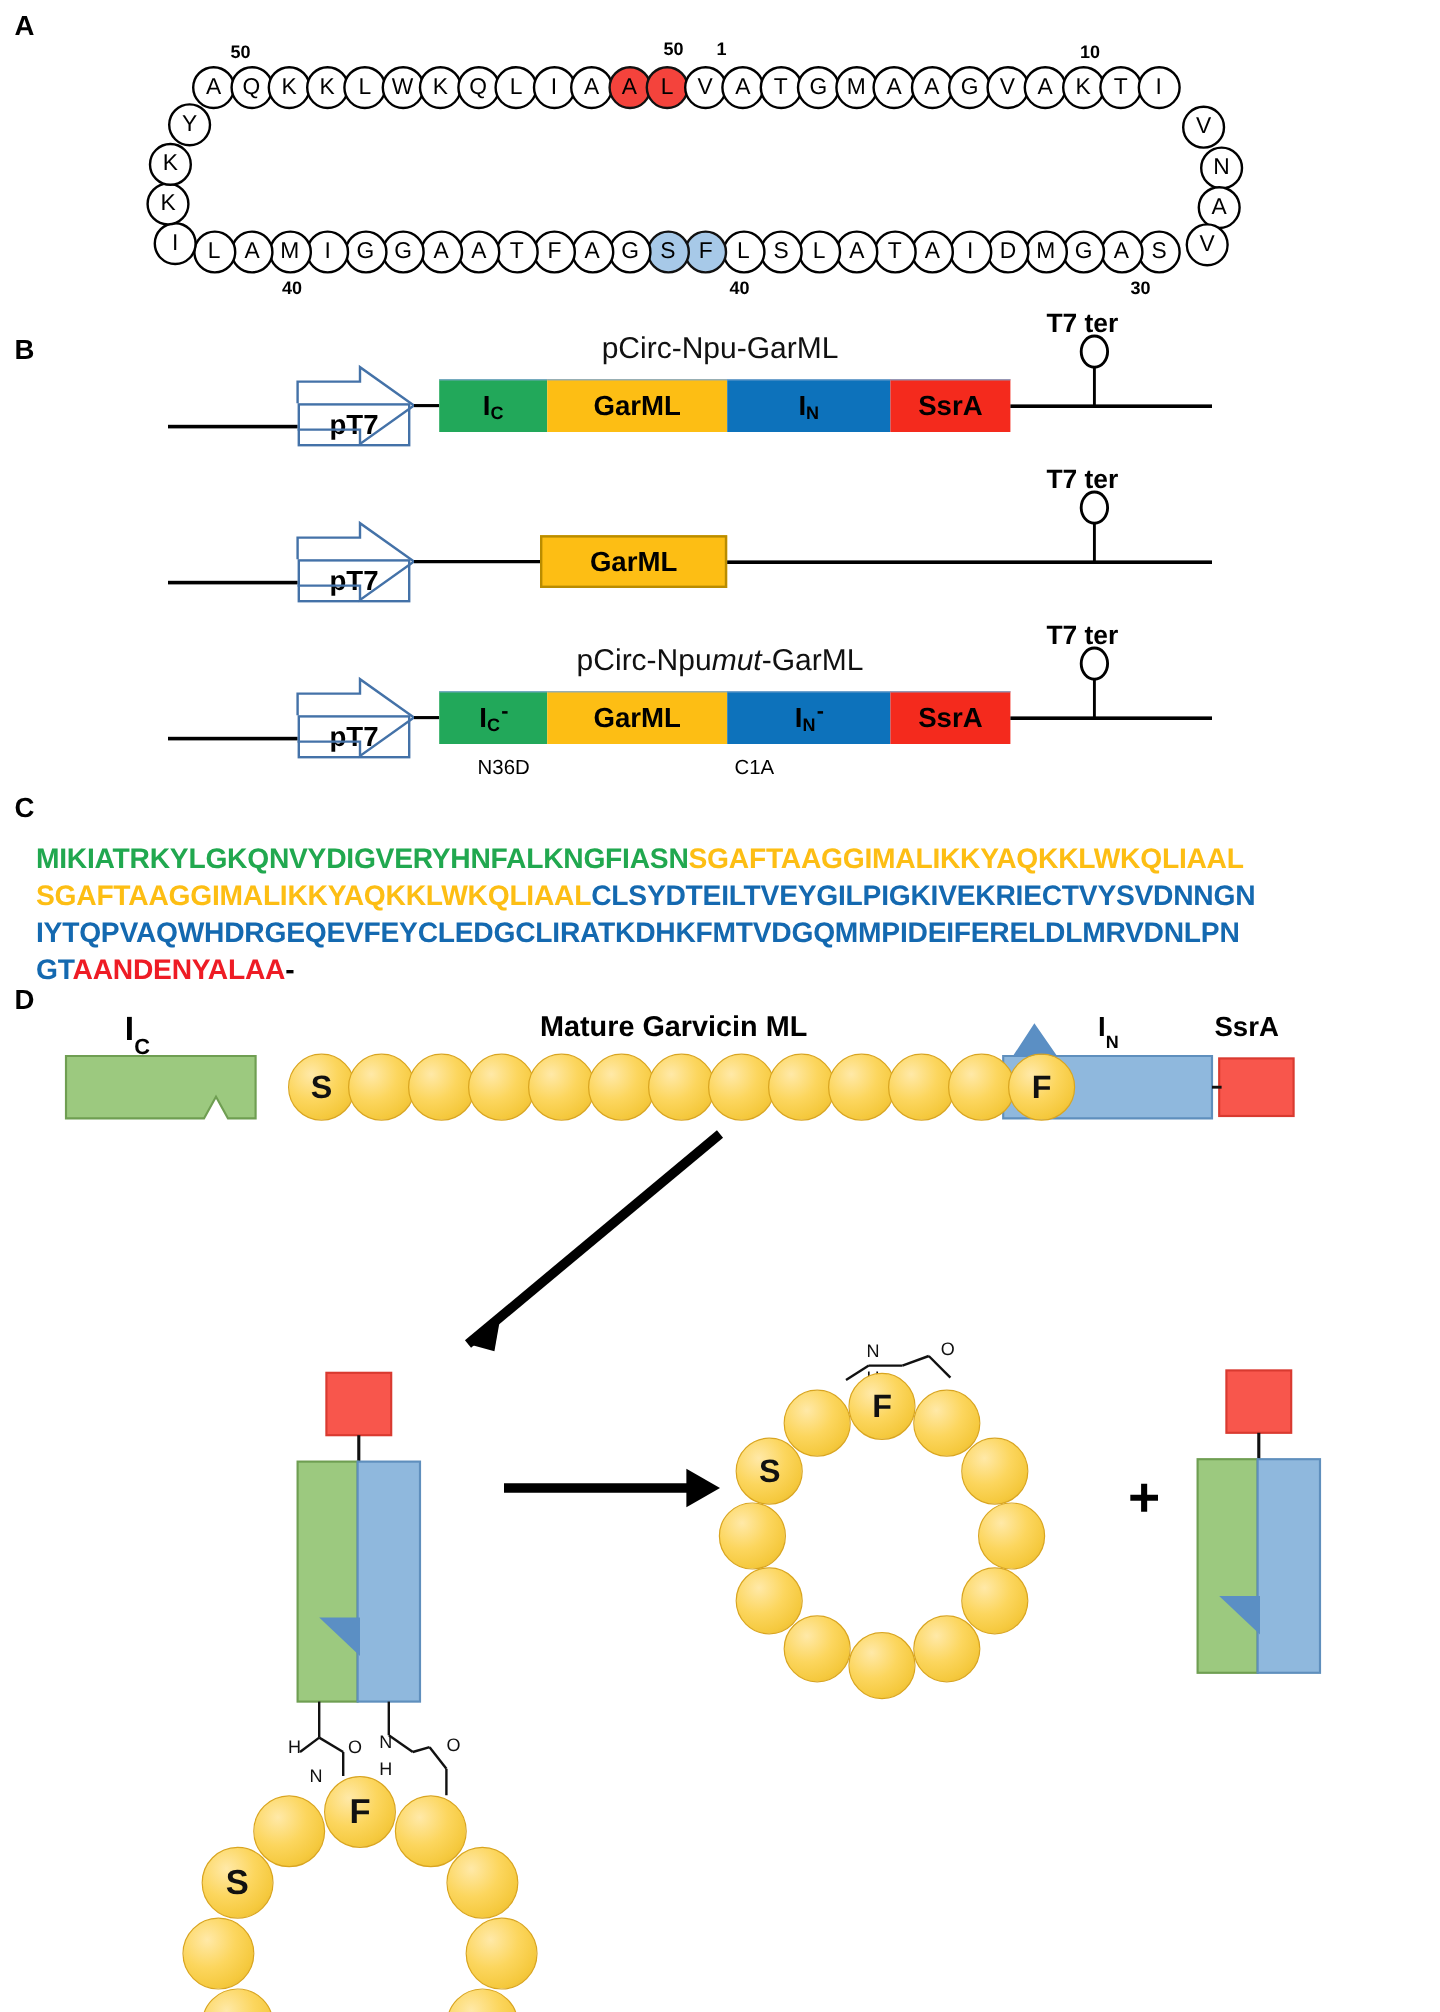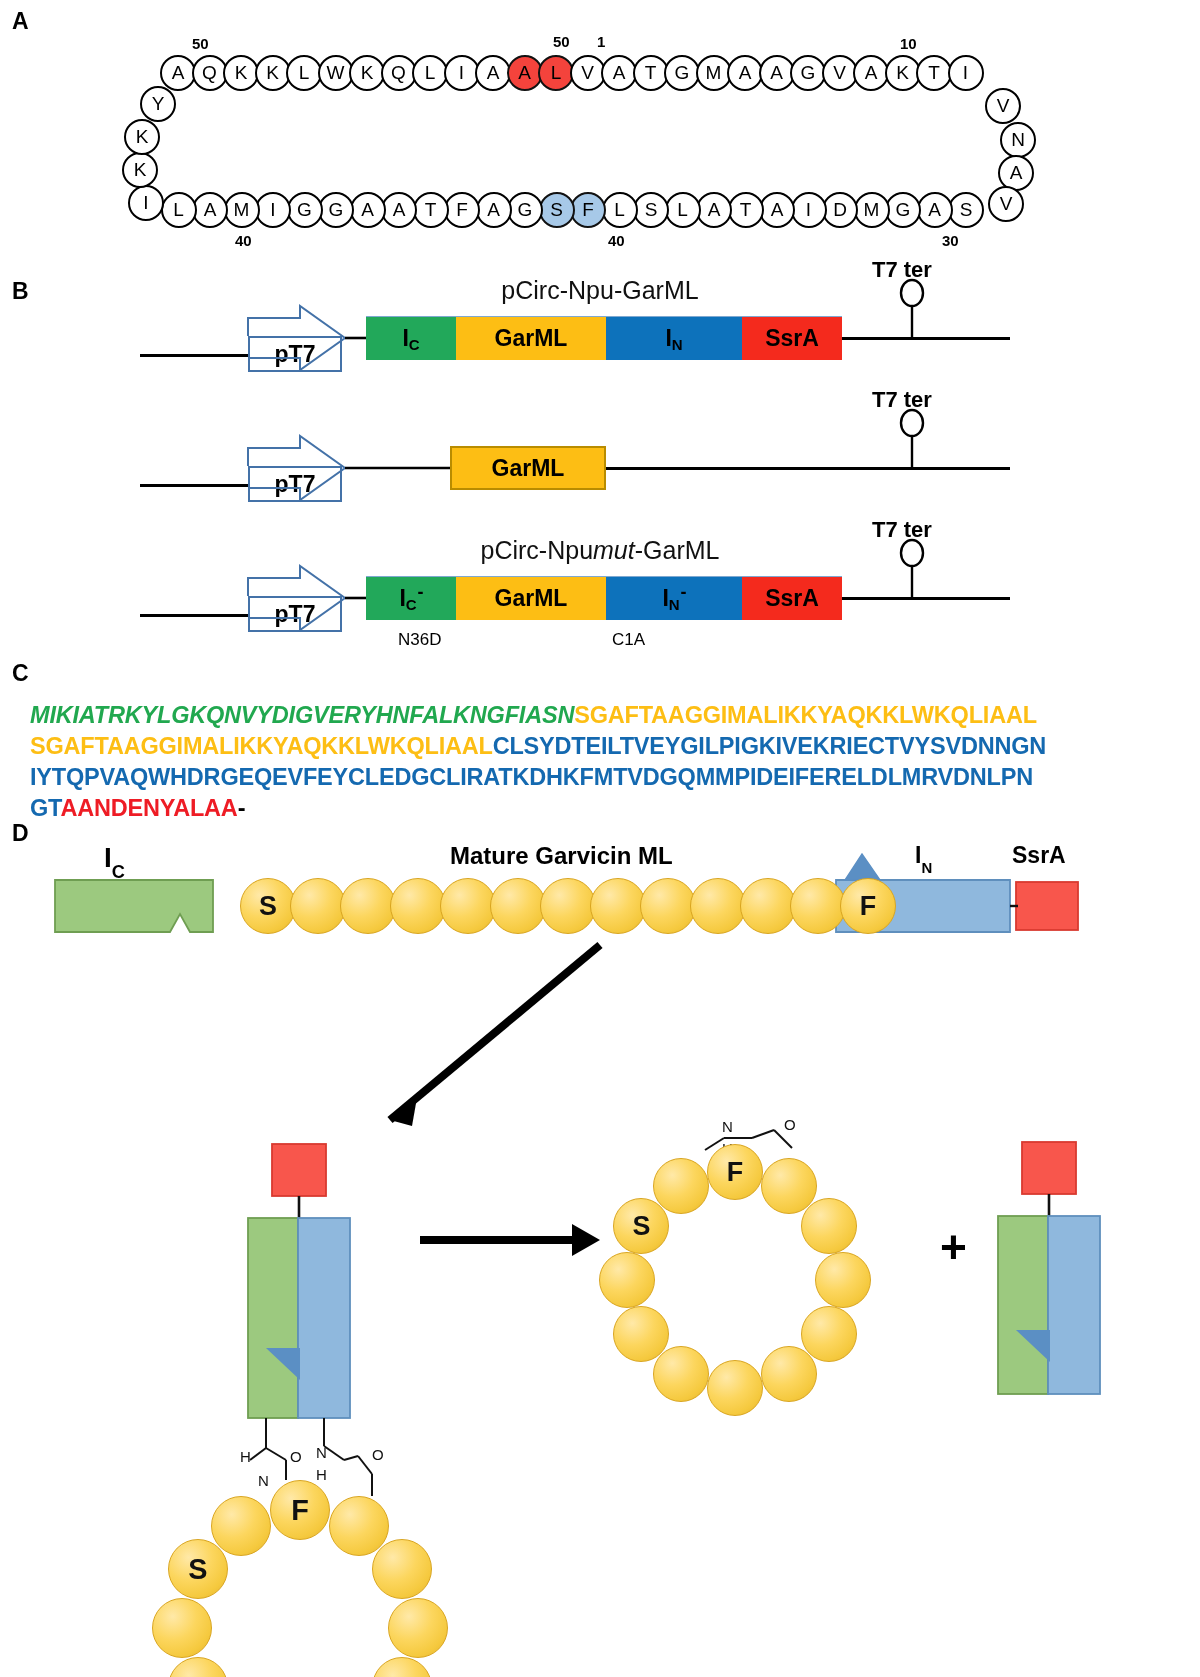--- a/index.html
+++ b/index.html
@@ -67,21 +67,21 @@
     white-space:nowrap;
   }
 
   
   #panelC { position:absolute; left:0; top:660px; width:1200px; height:160px; }
   .seqline {
     position:absolute; left:30px; font-size:23.5px; font-weight:bold;
     font-family:"Liberation Sans", sans-serif; letter-spacing:-0.2px;
     white-space:nowrap;
   }
-  .sg { color:#21a84f;font-style:italic; }
+  .sg { color:#21a84f; }
   .sy { color:#fdbe14; }
   .sb { color:#1469b0; }
   .sr { color:#ee1c25; }
   .sk { color:#000; }
 
   
   #panelD { position:absolute; left:0; top:820px; width:1200px; height:857px; }
   .dlabel {
     position:absolute; font-weight:bold; white-space:nowrap;
     font-family:"Liberation Sans", sans-serif;

